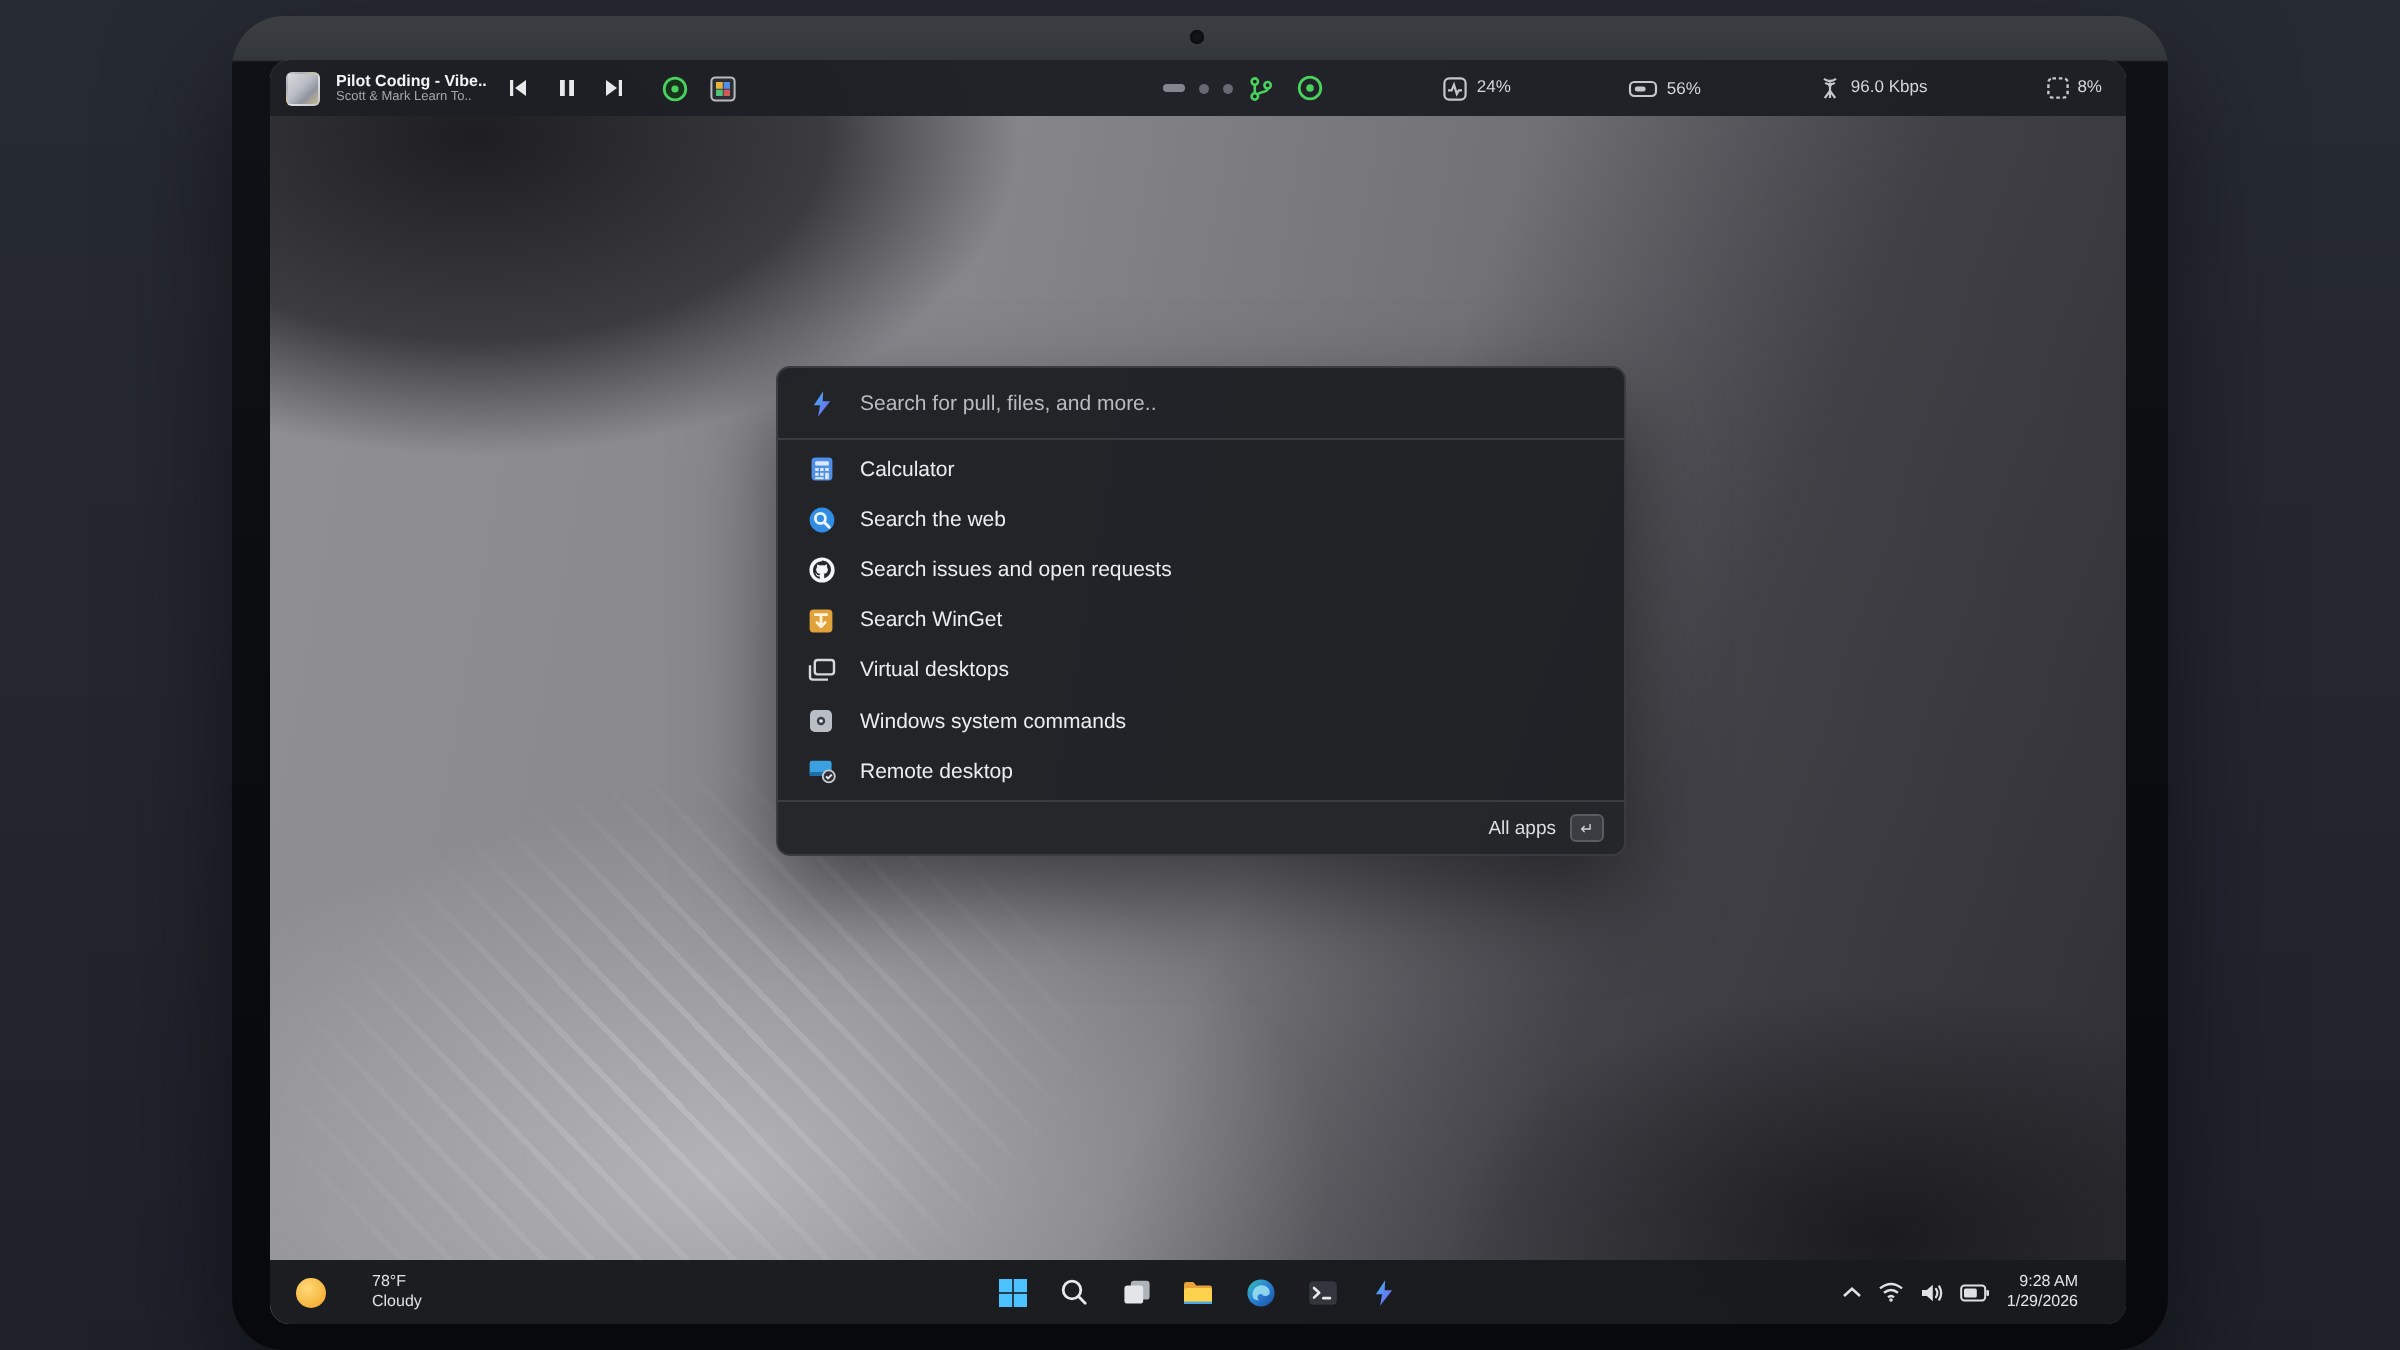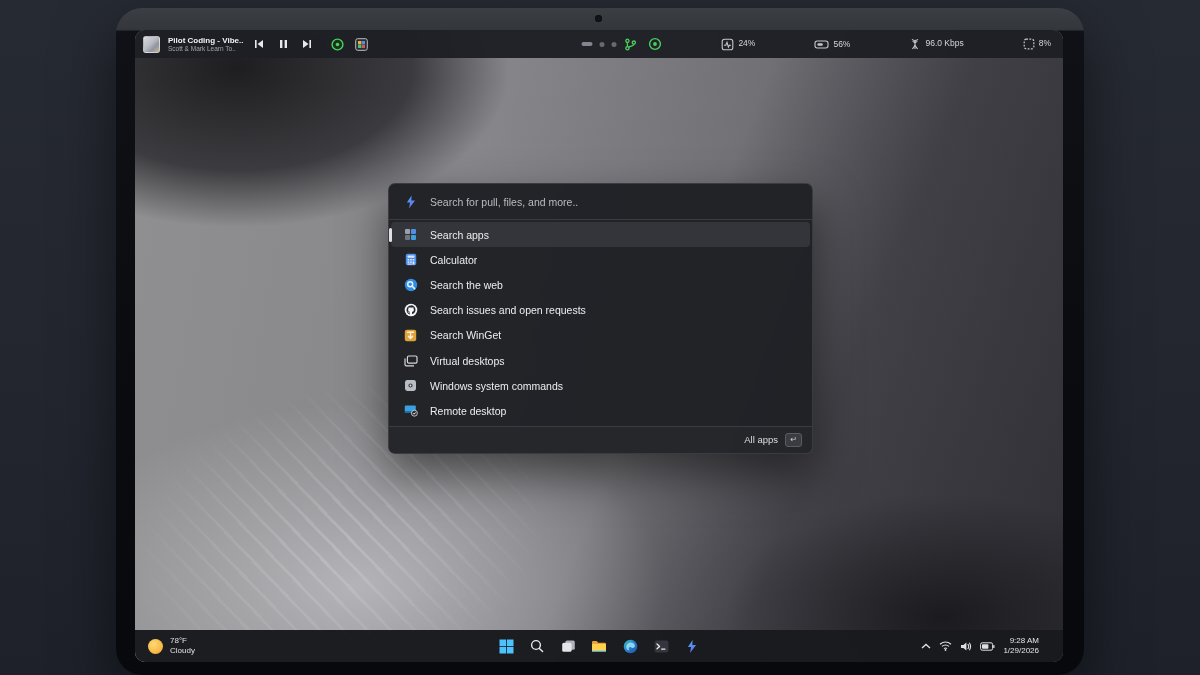--- a/index.html
+++ b/index.html
@@ -58,21 +58,21 @@
   .picon{width:15px;height:15px;display:flex;align-items:center;justify-content:center;flex:0 0 15px;}
   .plabel{font-size:10.5px;color:#eceDef;color:#ecedef;}
   .pfooter{height:27px;display:flex;align-items:center;justify-content:flex-end;gap:7px;
     padding:0 10px;border-top:1px solid rgba(78,79,84,.55);background:rgba(40,41,45,.6);}
   .allapps{font-size:9.5px;color:#dddee1;}
   .keycap{min-width:17px;height:14px;border-radius:3px;background:#3b3c41;border:1px solid #5b5c62;
     display:flex;align-items:center;justify-content:center;font-size:8px;color:#cfd1d5;}
   
   .taskbar{position:absolute;left:0;right:0;bottom:0;height:32px;background:rgba(26,27,30,.98);
     display:flex;align-items:center;color:#e8e9eb;}
-  .weather{display:flex;align-items:center;gap:7px;padding-left:13px;}
+  .weather{display:flex;align-items:center;gap:23px;padding-left:13px;}
   .sun{width:15px;height:15px;border-radius:50%;
     background:radial-gradient(circle at 38% 35%,#ffd978 0%,#f5b43c 70%,#e09c2e 100%);}
   .wx{line-height:1.25;font-size:8px;color:#dfe0e3;}
   .tb-apps{position:absolute;left:50%;transform:translateX(-50%);display:flex;align-items:center;gap:11px;}
   .appbtn{width:20px;height:20px;display:flex;align-items:center;justify-content:center;border-radius:4px;}
   .tray{margin-left:auto;display:flex;align-items:center;gap:8px;padding-right:24px;}
   .clock{text-align:right;font-size:8px;line-height:1.3;color:#e3e4e7;}
   svg{display:block;}
 </style>
 </head>
@@ -190,33 +190,20 @@
                   <stop offset="1" stop-color="#7a5af0"></stop>
                 </linearGradient>
               </defs>
               <path d="M13 1 L5 13 H10.4 L8.6 23 L19 9.6 H12.6 Z" fill="url(#bolt1)"></path>
             </svg>
         </span>
         <span class="searchtext">Search for pull, files, and more..</span>
       </div>
 
       <div class="plist">
-        <div class="prow selected">
-          <span class="selbar"></span>
-          <span class="picon">
-            <svg width="13" height="13" viewBox="0 0 13 13">
-                <rect x="1" y="1" width="5" height="5" rx="1" fill="#9aa0a8"></rect>
-                <rect x="7" y="1" width="5" height="5" rx="1" fill="#4f8fe8"></rect>
-                <rect x="1" y="7" width="5" height="5" rx="1" fill="#6d7voids" fill-opacity="0"></rect>
-                <rect x="1" y="7" width="5" height="5" rx="1" fill="#70767e"></rect>
-                <rect x="7" y="7" width="5" height="5" rx="1" fill="#3aa0e0"></rect>
-              </svg>
-          </span>
-          <span class="plabel">Search apps</span>
-        </div>
         <div class="prow">
           <span class="picon">
             <svg width="12" height="13" viewBox="0 0 12 13">
                 <rect x="0.8" y="0.8" width="10.4" height="11.4" rx="1.8" fill="#4f8fe8"></rect>
                 <rect x="2.6" y="2.6" width="6.8" height="2.2" rx="0.6" fill="#dce9fb"></rect>
                 <g fill="#dce9fb">
                   <rect x="2.6" y="6" width="1.7" height="1.5"></rect>
                   <rect x="5.1" y="6" width="1.7" height="1.5"></rect>
                   <rect x="7.6" y="6" width="1.8" height="1.5"></rect>
                   <rect x="2.6" y="8.4" width="1.7" height="1.5"></rect>

